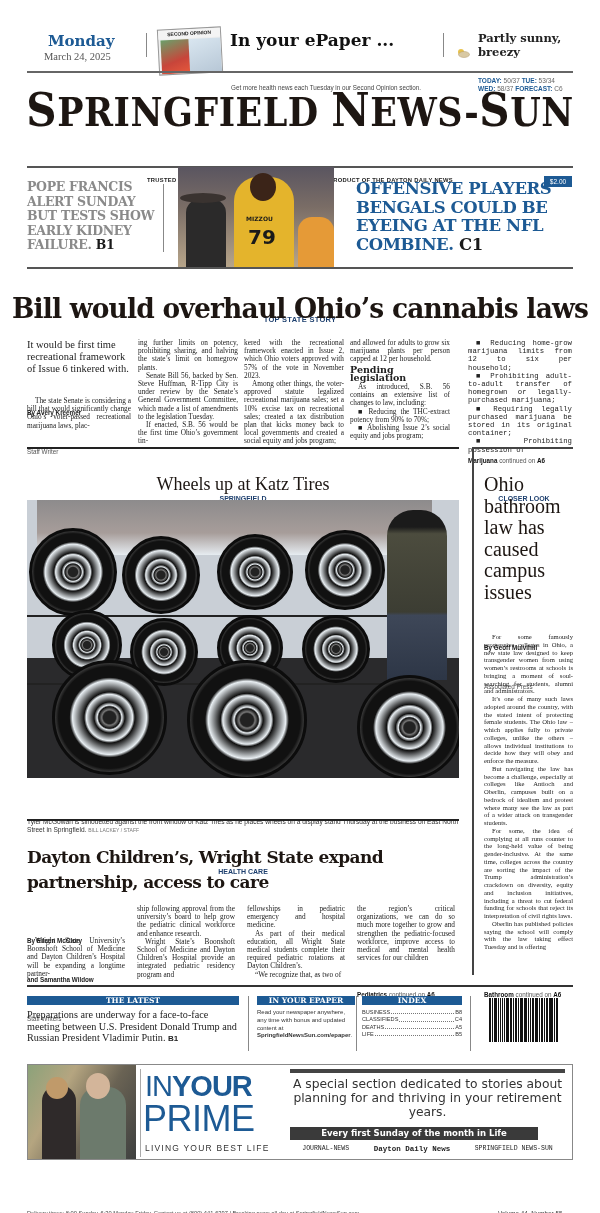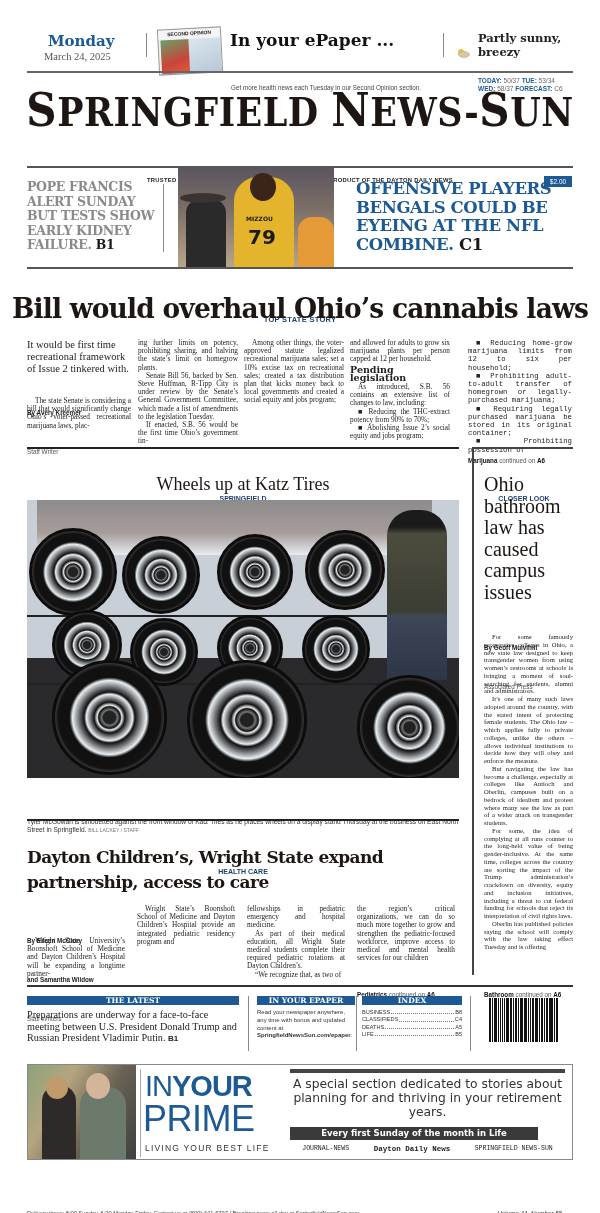--- a/index.html
+++ b/index.html
@@ -182,34 +182,35 @@
   <div class="miz">MIZZOU</div>
   <div class="num">79</div>
 </div>
 <div id="bengals" class="abs">
   <span>OFFENSIVE PLAYERS BENGALS COULD BE EYEING AT THE NFL COMBINE.</span> <span class="pg">C1</span>
 </div>
 <div id="hr-t2" class="abs"></div>
 
 <div id="top-kicker" class="abs sans">TOP STATE STORY</div>
 <div id="top-head" class="abs">Bill would overhaul Ohio’s cannabis laws</div>
-<div id="deck" class="abs">It would be first time recreational framework of Issue 2 tinkered with.</div>
+<div id="deck" class="abs">It would be first time recreational framework of Issue 6 tinkered with.</div>
 <div class="abs" style="left:27px;top:377px;">
   <div class="byline sans">By Avery Kreemer</div>
   <div class="byline-role sans">Staff Writer</div>
 </div>
 <div class="abs col" style="left:27px;top:397px;width:104px;">
   <p>The state Senate is considering a bill that would significantly change Ohio’s voter-passed recreational marijuana laws, plac-</p>
 </div>
 <div class="abs col" style="left:138px;top:339px;width:100px;">
   <p class="noind">ing further limits on potency, prohibiting sharing, and halving the state’s limit on homegrow plants.</p>
   <p>Senate Bill 56, backed by Sen. Steve Huffman, R-Tipp City is under review by the Senate’s General Government Committee, which made a list of amendments to the legislation Tuesday.</p>
   <p>If enacted, S.B. 56 would be the first time Ohio’s government tin-</p>
 </div>
 <div class="abs col" style="left:244px;top:339px;width:100px;">
+  <p class="noind">kered with the recreational framework enacted in Issue 2, which Ohio voters approved with 57% of the vote in November 2023.</p>
   <p>Among other things, the voter-approved statute legalized recreational marijuana sales; set a 10% excise tax on recreational sales; created a tax distribution plan that kicks money back to local governments and created a social equity and jobs program;</p>
 </div>
 <div class="abs col" style="left:350px;top:339px;width:100px;">
   <p class="noind">and allowed for adults to grow six marijuana plants per person capped at 12 per household.</p>
   <h4>Pending legislation</h4>
   <p>As introduced, S.B. 56 contains an extensive list of changes to law, including:</p>
   <p>■ Reducing the THC-extract potency from 90% to 70%;</p>
   <p>■ Abolishing Issue 2’s social equity and jobs program;</p>
 </div>
 <div class="abs col" style="left:468px;top:339px;width:104px;font-family:Liberation Mono, monospace;">
@@ -271,20 +272,21 @@
 <div id="hc-head" class="abs">Dayton Children’s, Wright State expand partnership, access to care</div>
 <div id="hc-by" class="abs">
   <div class="byline sans">By Eileen McClory</div>
   <div class="byline sans">and Samantha Wildow</div>
   <div class="byline-role sans">Staff Writers</div>
 </div>
 <div class="hcol col" style="left:27px;top:937px;">
   <p>Wright State University’s Boonshoft School of Medicine and Dayton Children’s Hospital will be expanding a longtime partner-</p>
 </div>
 <div class="hcol col" style="left:137px;top:905px;">
+  <p class="noind">ship following approval from the university’s board to help grow the pediatric clinical workforce and enhance research.</p>
   <p>Wright State’s Boonshoft School of Medicine and Dayton Children’s Hospital provide an integrated pediatric residency program and</p>
 </div>
 <div class="hcol col" style="left:247px;top:905px;">
   <p class="noind">fellowships in pediatric emergency and hospital medicine.</p>
   <p>As part of their medical education, all Wright State medical students complete their required pediatric rotations at Dayton Children’s.</p>
   <p>“We recognize that, as two of</p>
 </div>
 <div class="hcol col" style="left:357px;top:905px;">
   <p class="noind">the region’s critical organizations, we can do so much more together to grow and strengthen the pediatric-focused workforce, improve access to medical and mental health services for our children</p>
 </div>

